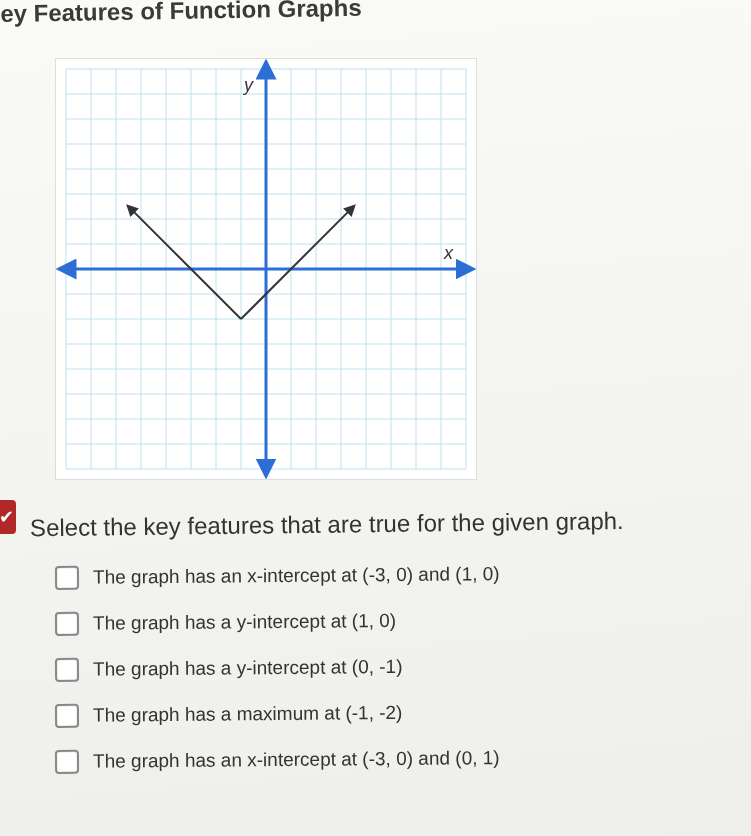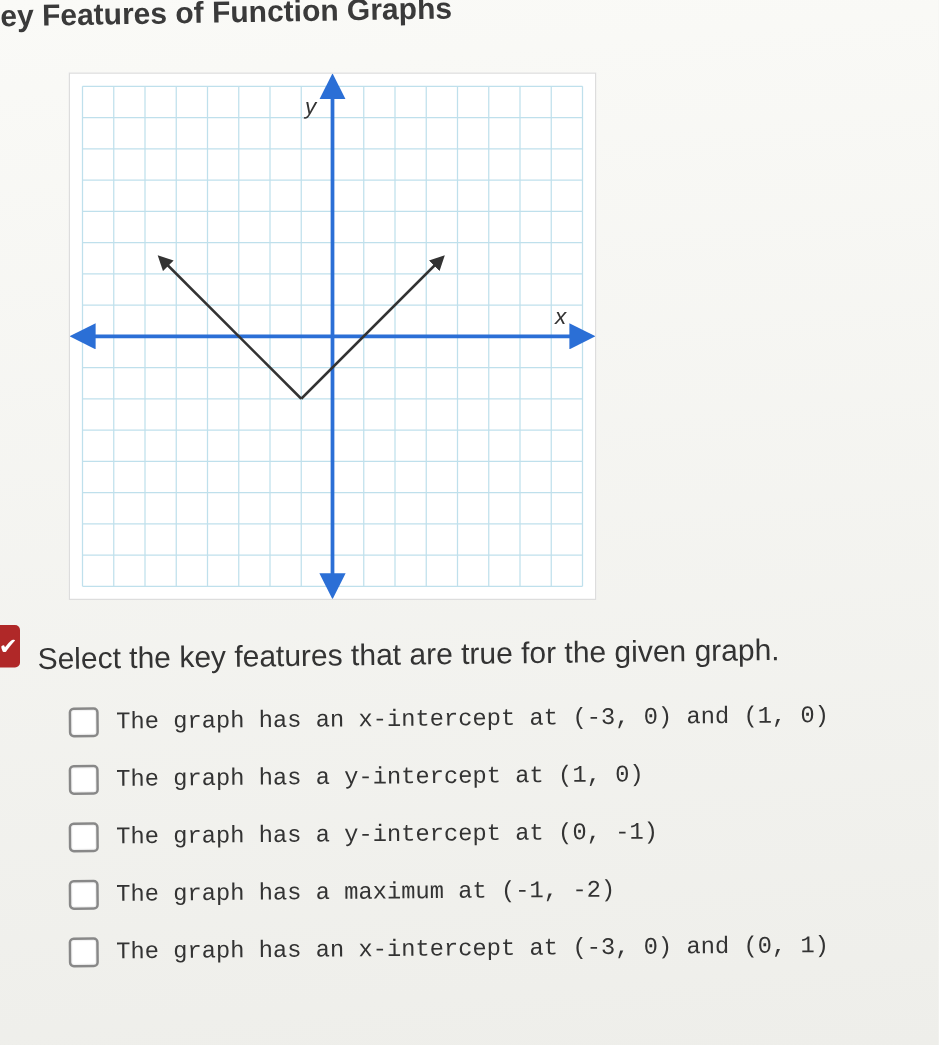--- a/index.html
+++ b/index.html
@@ -32,21 +32,20 @@
     margin: 20px 0 20px 55px;
   }
   .prompt {
     font-size: 24px;
     color: #333;
     margin: 30px 0 25px 30px;
     transform: rotate(-0.7deg);
   }
   .options {
     margin-left: 55px;
-    font-family: Liberation Mono, monospace;
   }
   .opt {
     display: flex;
     align-items: center;
     margin: 22px 0;
     transform: rotate(-0.5deg);
   }
   .cb {
     width: 20px;
     height: 20px;

